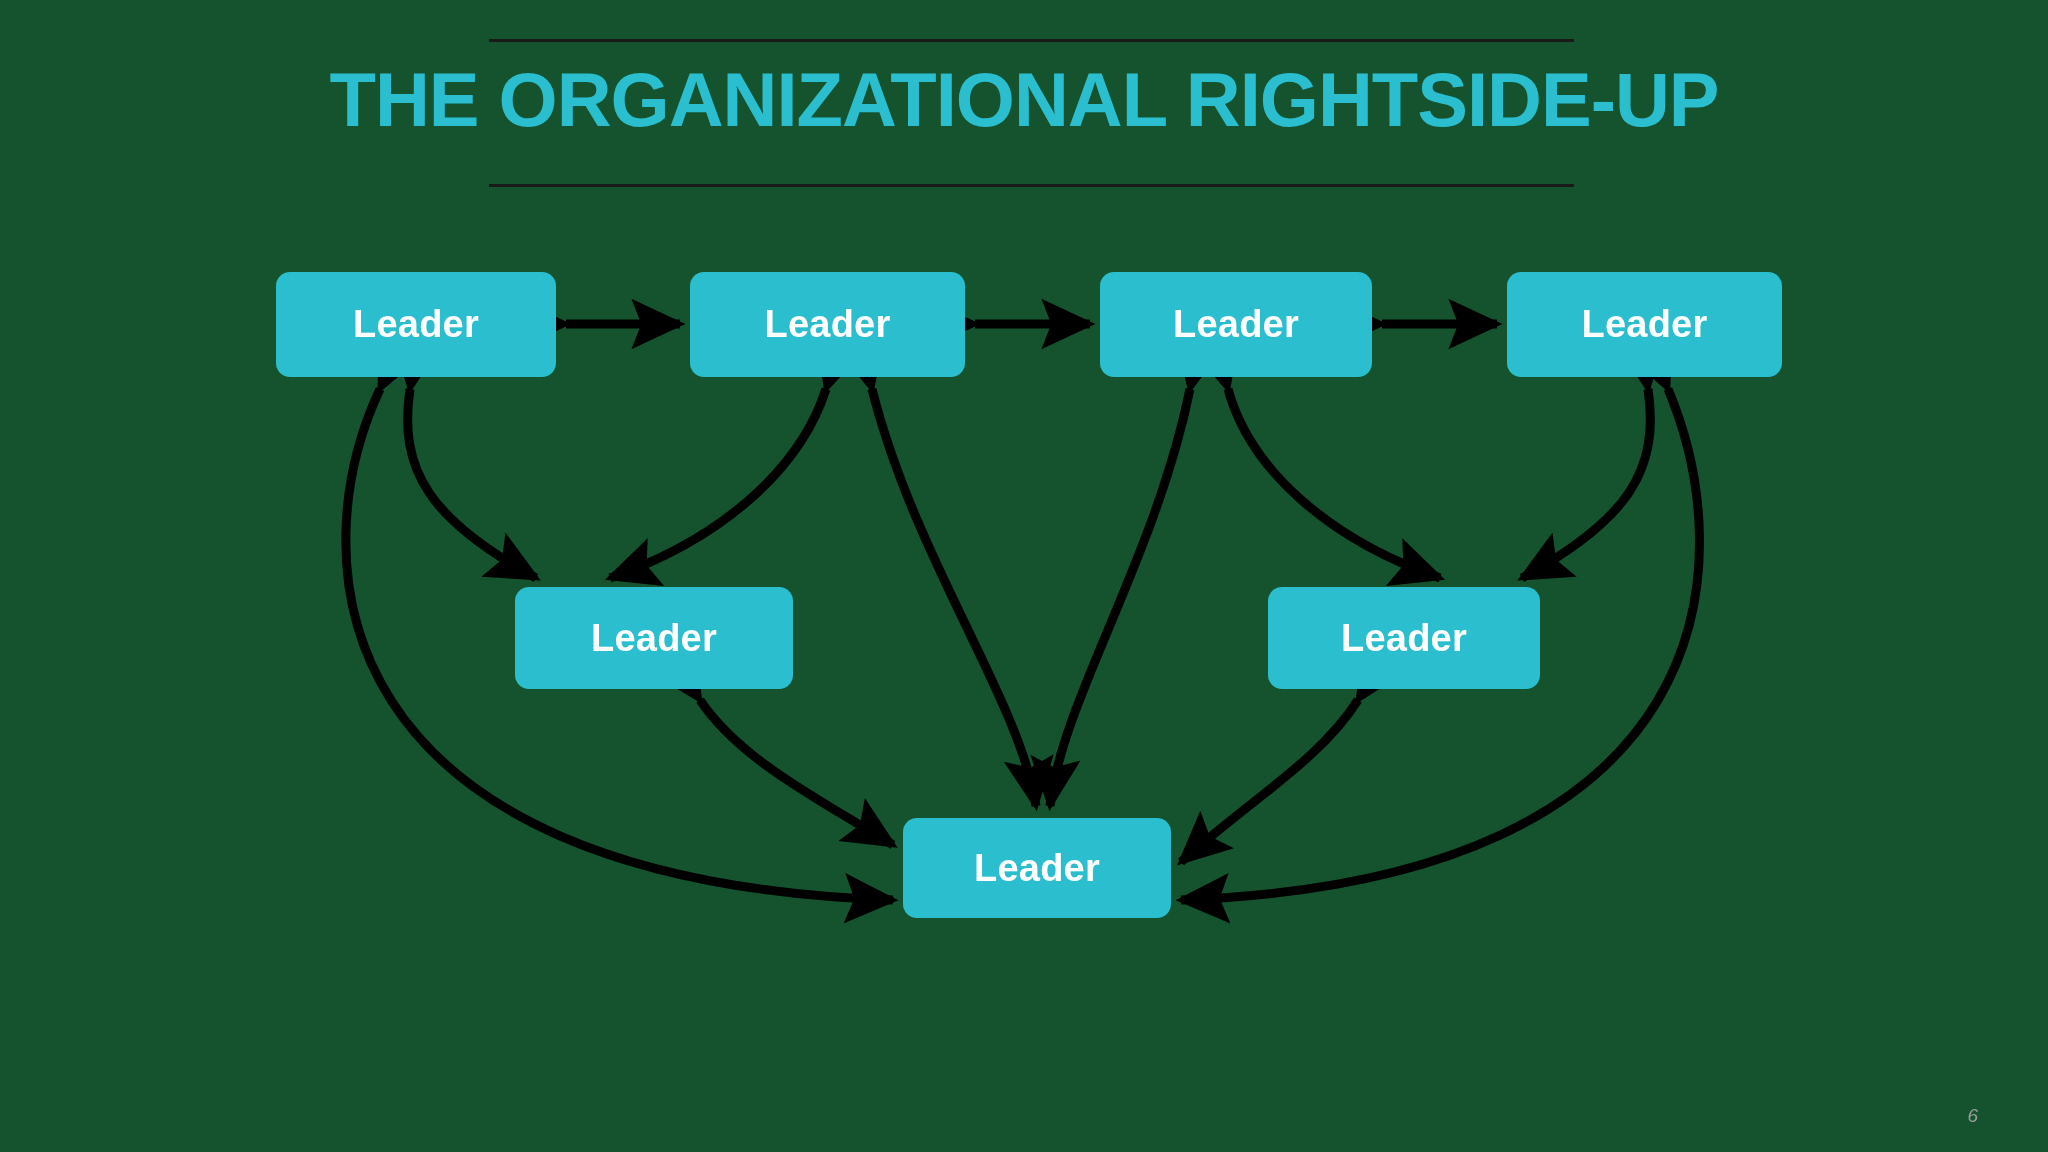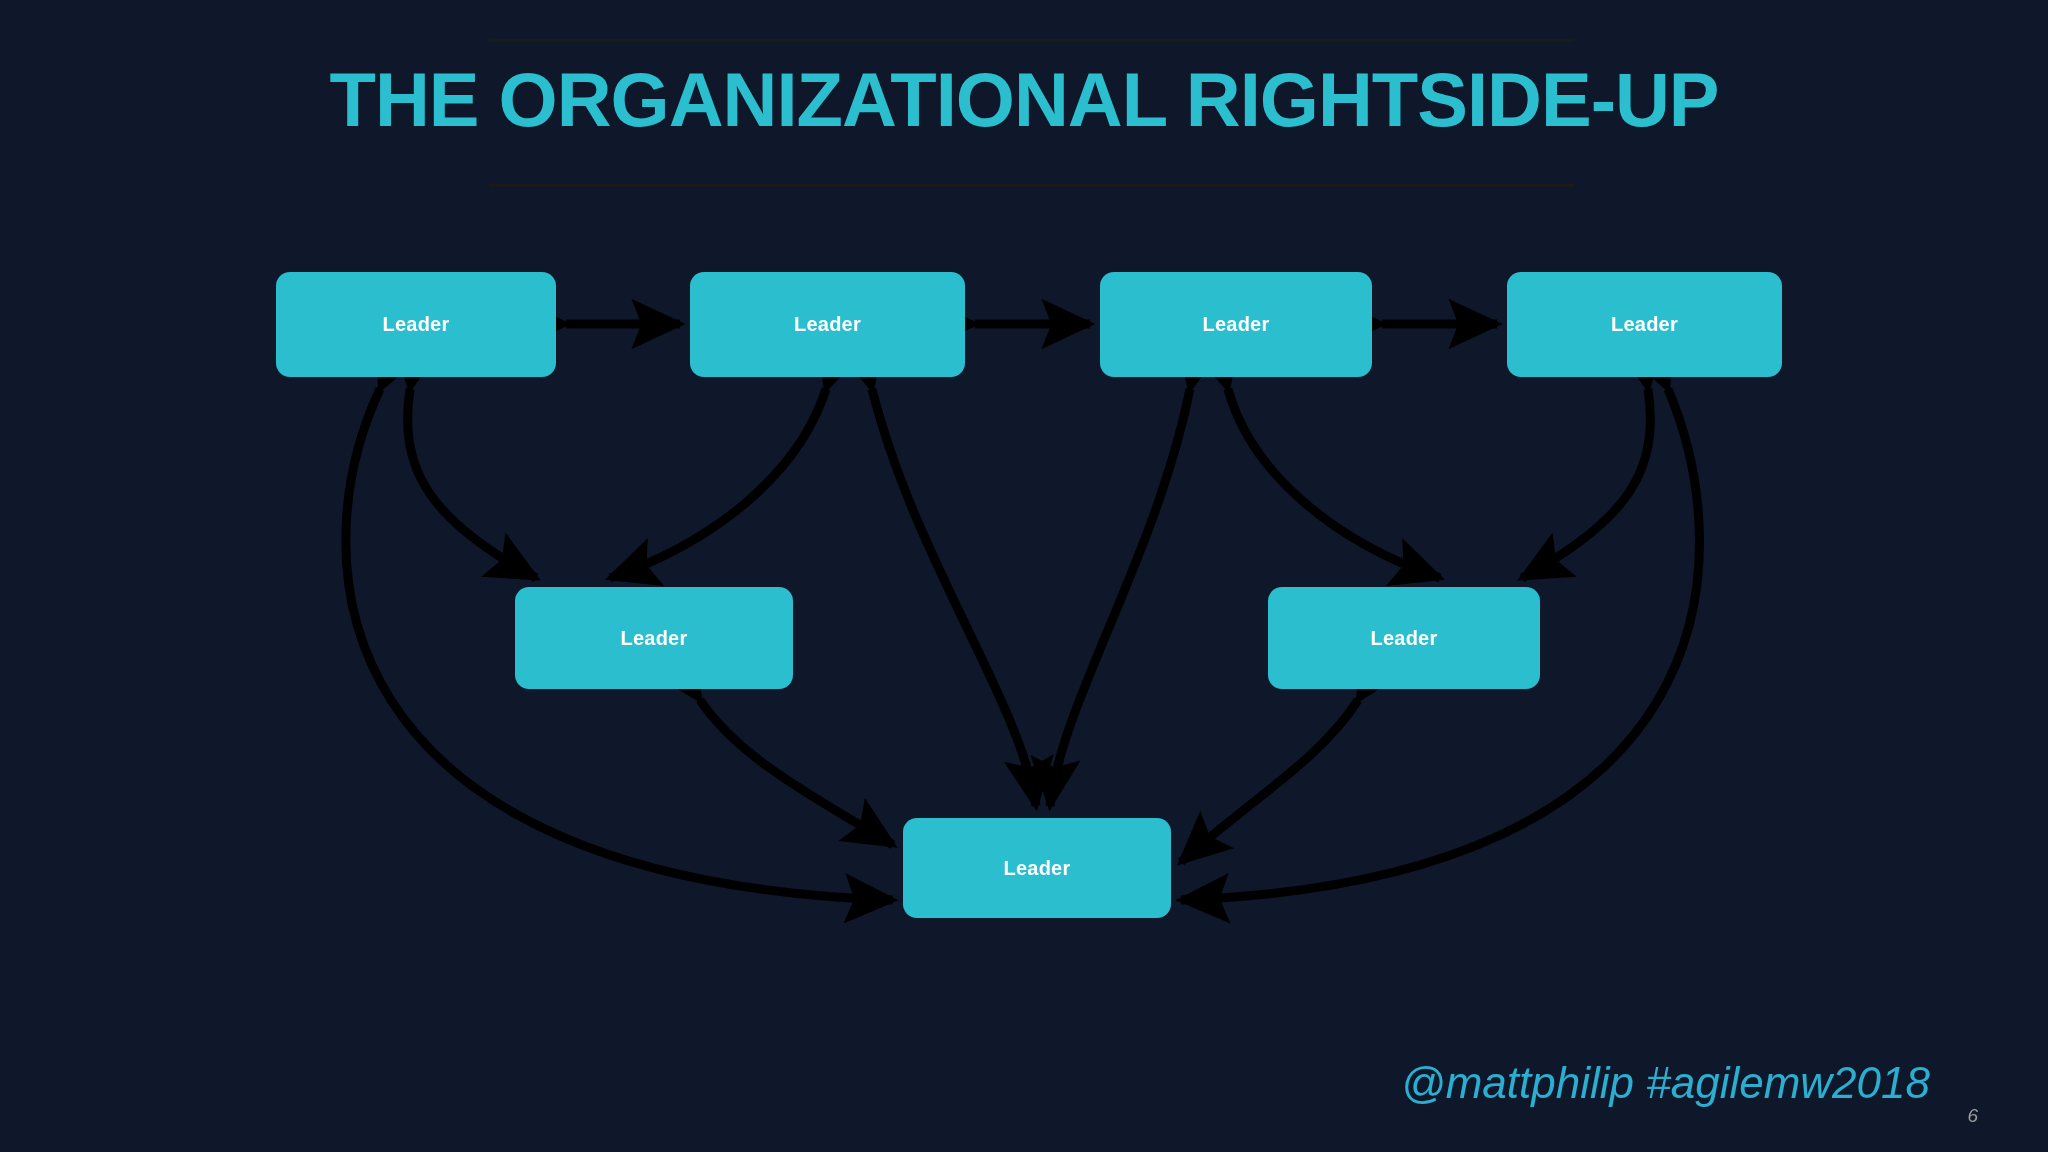--- a/index.html
+++ b/index.html
@@ -13,21 +13,21 @@
     position: relative;
     overflow: hidden;
     font-family: "Liberation Sans", sans-serif;
   }
 
   #slide {
     position: absolute;
     left: 0; top: 0;
     width: 2048px;
     height: 1152px;
-    background: #0f172a;
+    background: #14532d;
   }
 
   
   .rule {
     position: absolute;
     left: 489px;
     width: 1085px;
     height: 3px;
     background: #1a1a1a;
   }
@@ -69,21 +69,21 @@
     border-radius: 14px;
     display: flex;
     align-items: center;
     justify-content: center;
     box-sizing: border-box;
   }
   .node-label {
     color: #ffffff;
     font-family: "Liberation Sans", sans-serif;
     font-weight: bold;
-    font-size: 20px;
+    font-size: 38px;
     letter-spacing: 0.2px;
     user-select: none;
   }
 
   
   #node-top-1 { left: 276px;  top: 272px; width: 280px; height: 105px; }
   #node-top-2 { left: 690px;  top: 272px; width: 275px; height: 105px; }
   #node-top-3 { left: 1100px; top: 272px; width: 272px; height: 105px; }
   #node-top-4 { left: 1507px; top: 272px; width: 275px; height: 105px; }
   
@@ -177,16 +177,15 @@
       <span class="node-label">Leader</span>
     </div>
     <div class="node" id="node-mid-right">
       <span class="node-label">Leader</span>
     </div>
     <div class="node" id="node-bottom">
       <span class="node-label">Leader</span>
     </div>
   </div>
 
-  <div id="footer-handle">@mattphilip #agilemw2018</div>
   <div id="page-number">6</div>
 
 </div>
 
 </body></html>

